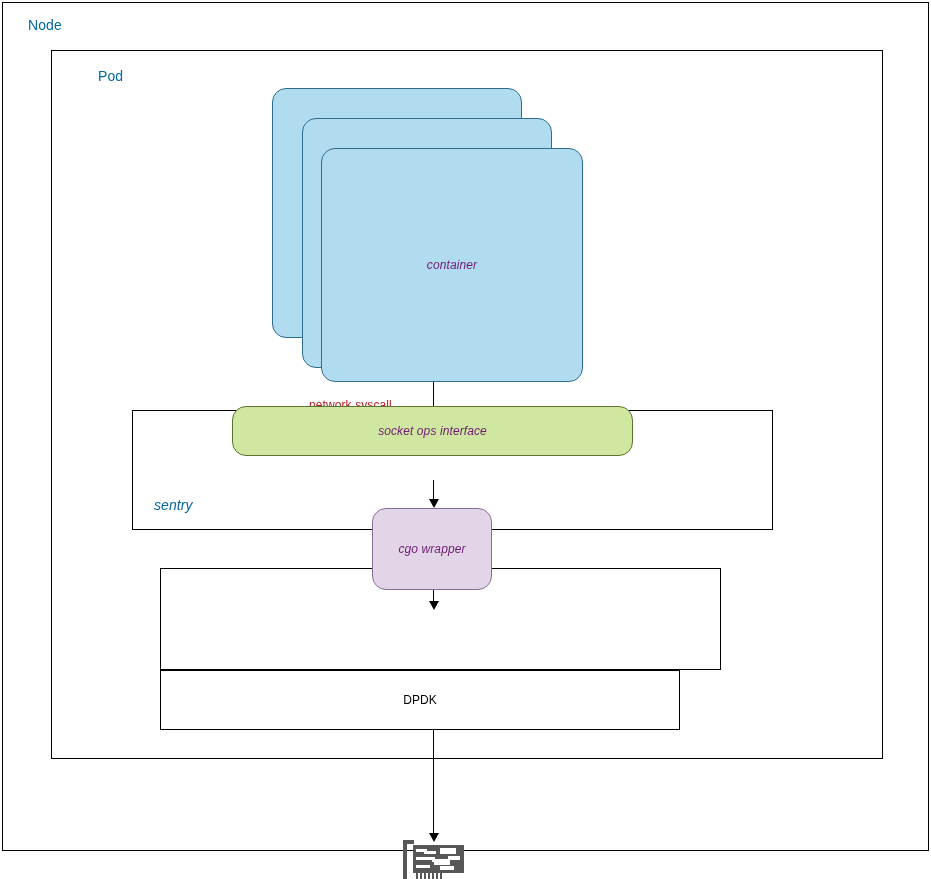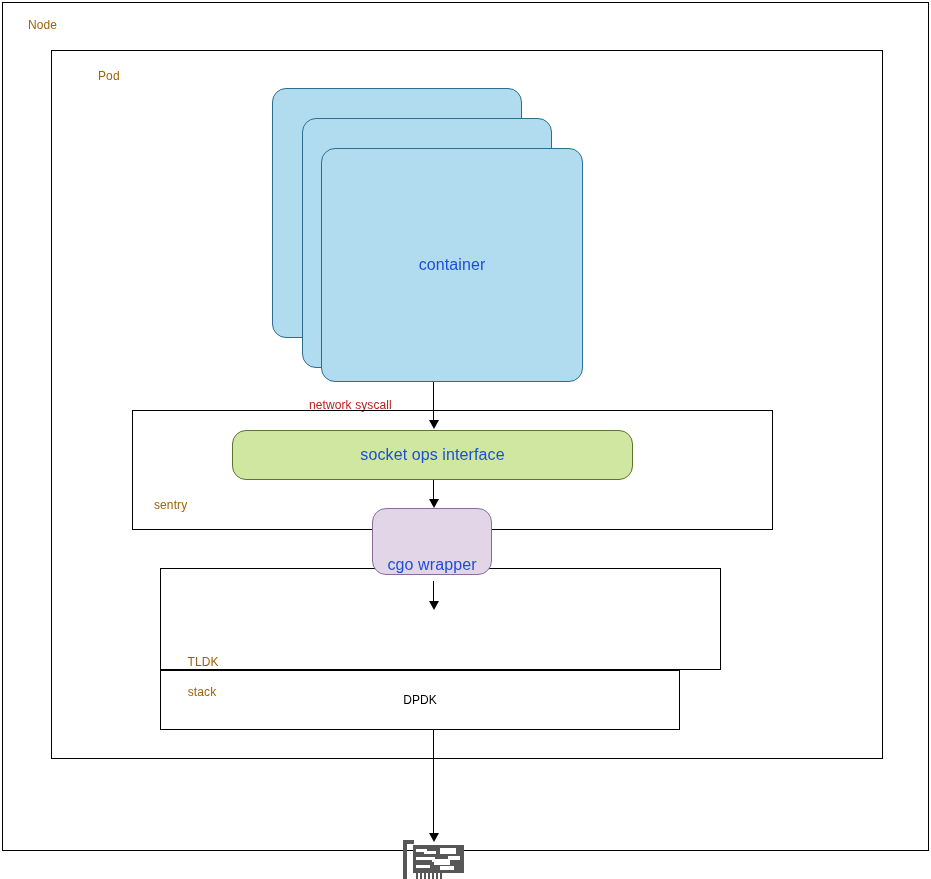--- a/index.html
+++ b/index.html
@@ -24,39 +24,40 @@
   .box {
     position: absolute;
     box-sizing: border-box;
     border: 1px solid #000000;
     background: transparent;
   }
 
   
   .grp-label {
     position: absolute;
-    font-size: 12px;
-    color: #a16207;
+    font-size: 14px;
+    color: #0369a1;
     line-height: 15px;
     white-space: pre;
     letter-spacing: 0.1px;
   }
 
   
   .shape {
     position: absolute;
     box-sizing: border-box;
     border-radius: 14px;
     display: flex;
     align-items: center;
     justify-content: center;
-    font-size: 16px;
-    color: #1d4ed8;
+    font-size: 12px;
+    color: #701a75;
     text-align: center;
     letter-spacing: 0.1px;
+    font-style: italic;
   }
   .shape-blue {
     background: #b1dcf0;
     border: 1px solid #2e6d8e;
   }
   .shape-green {
     background: #cfe7a0;
     border: 1px solid #5d7330;
   }
   .shape-purple {
@@ -112,45 +113,41 @@
   <div class="shape shape-blue stack-card" style="left:302px; top:118px; width:250px; height:250px;"></div>
   <div class="shape shape-blue" style="left:321px; top:148px; width:262px; height:234px;">
     <span>container</span>
   </div>
 
   <div class="conn" style="left:433px; top:382px; height:42px;"></div>
   <div class="arrowhead" style="left:429px; top:420px;"></div>
   <div class="edge-label" style="left:307px; top:398px;">network syscall</div>
 
   <div class="box" style="left:132px; top:410px; width:641px; height:120px;"></div>
-  <div class="grp-label" style="left:154px; top:498px;">sentry</div>
+  <div class="grp-label" style="left:154px; top:498px;font-style:italic;">sentry</div>
 
-  <div class="shape shape-green" style="left:232px; top:430px; width:401px; height:50px;">
+  <div class="shape shape-green" style="left:232px; top:406px; width:401px; height:50px;">
     <span>socket ops interface</span>
   </div>
 
   <div class="conn" style="left:433px; top:480px; height:24px;"></div>
   <div class="arrowhead" style="left:429px; top:499px;"></div>
 
   <div class="box" style="left:160px; top:568px; width:561px; height:102px;"></div>
-  <div class="grp-label" style="left:174px; top:640px;">
-    <span>TLDK</span><br>
-    <span>stack</span>
-  </div>
 
 
   <div class="box" style="left:160px; top:670px; width:520px; height:60px;
               display:flex; align-items:center; justify-content:center;">
     <span style="font-size:12px;">DPDK</span>
   </div>
 
   <div class="conn" style="left:433px; top:581px; height:25px;"></div>
   <div class="arrowhead" style="left:429px; top:601px;"></div>
 
-  <div class="shape shape-purple" style="left:372px; top:508px; width:120px; height:67px;align-items:flex-end;">
+  <div class="shape shape-purple" style="left:372px; top:508px; width:120px; height:82px;">
     <span>cgo wrapper</span>
   </div>
 
   <div class="conn" style="left:433px; top:730px; height:108px;"></div>
   <div class="arrowhead" style="left:429px; top:833px;"></div>
 
   <div class="nic" style="left:400px; top:838px; width:70px; height:41px;">
     <svg width="70" height="41" viewBox="0 0 70 41" xmlns="http://www.w3.org/2000/svg">
 
       <rect x="3" y="2" width="4" height="39" fill="#575757"></rect>

